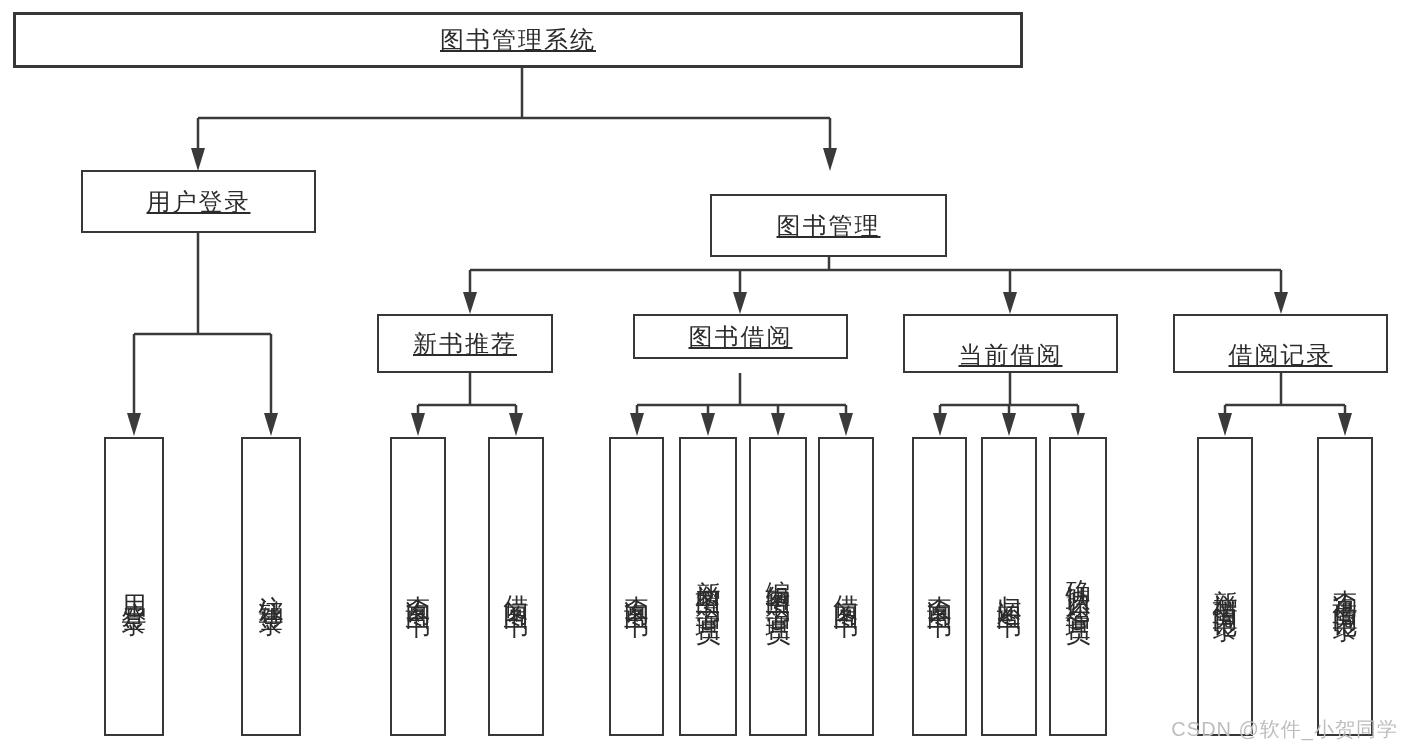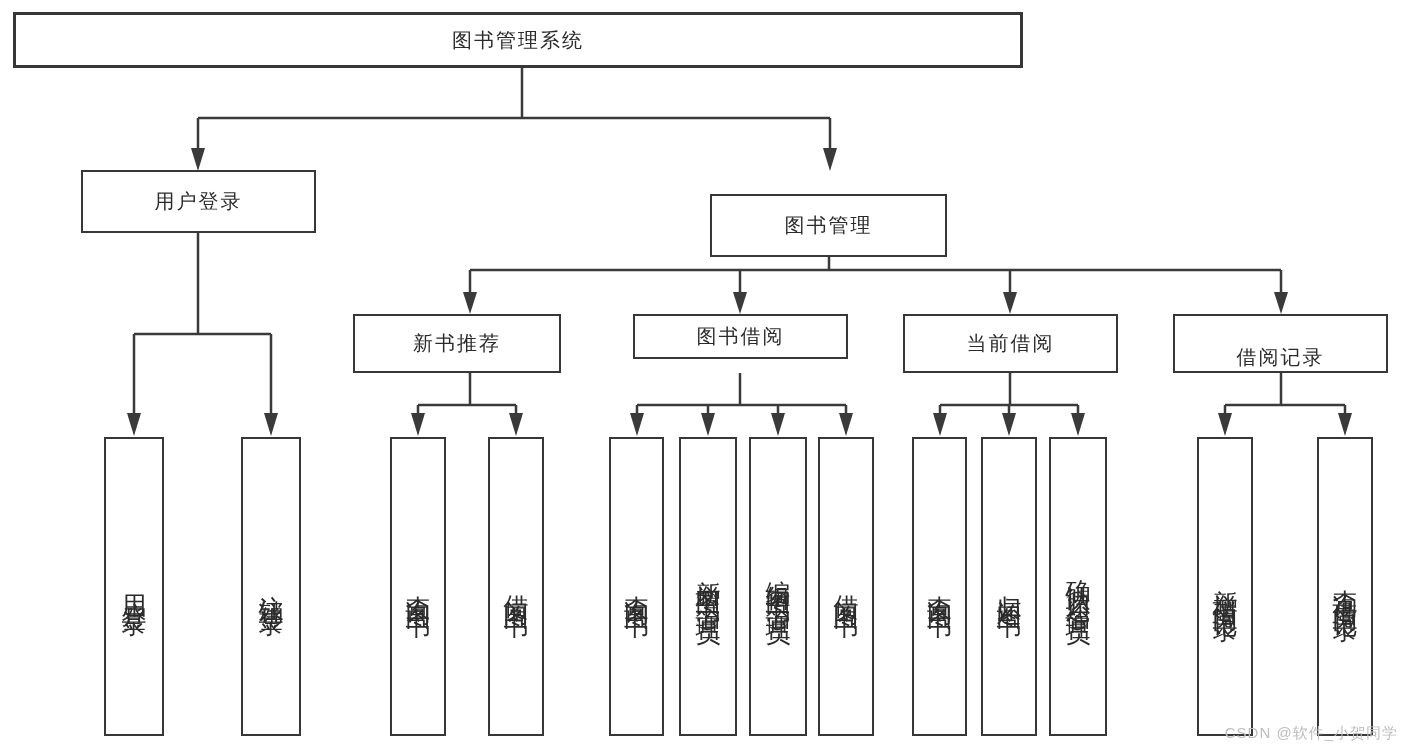--- a/index.html
+++ b/index.html
@@ -21,38 +21,39 @@
     background: #ffffff;
     border: 2.5px solid #373737;
     box-sizing: border-box;
     display: flex;
     align-items: center;
     justify-content: center;
     color: #2b2b2b;
   }
   .root-box { border-width: 3px; }
   .h-label {
-    font-size: 20px;
+    font-size: 24px;
     letter-spacing: 2px;
     white-space: nowrap;
+    text-decoration: underline;
   }
   .leaf { top: 437px; height: 299px; }
   .v-label {
     writing-mode: vertical-rl;
     text-orientation: mixed;
     font-size: 25px;
     line-height: 1;
     letter-spacing: 6px;
     white-space: nowrap;
   }
   .watermark {
     position: absolute;
     right: 7px;
     bottom: 4px;
-    font-size: 15px;
+    font-size: 20px;
     letter-spacing: 1px;
     color: #bdbdbd;
     white-space: nowrap;
     z-index: 5;
     margin-top: 8px;
   }
 </style>
 </head>
 <body>
 
@@ -109,27 +110,27 @@
     <span class="h-label">图书管理系统</span>
   </div>
 
   <div class="box" style="left:81px; top:170px; width:235px; height:63px;">
     <span class="h-label">用户登录</span>
   </div>
   <div class="box" style="left:710px; top:170px; width:237px; height:63px;margin-top:24px;">
     <span class="h-label">图书管理</span>
   </div>
 
-  <div class="box" style="left:353px; top:314px; width:208px; height:59px;">
+  <div class="box" style="left:377px; top:314px; width:176px; height:59px;">
     <span class="h-label">新书推荐</span>
   </div>
   <div class="box" style="left:633px; top:314px; width:215px; height:45px;">
     <span class="h-label">图书借阅</span>
   </div>
-  <div class="box" style="left:903px; top:314px; width:215px; height:59px;">
+  <div class="box" style="left:903px; top:314px; width:215px; height:59px;align-items:flex-end;">
     <span class="h-label">当前借阅</span>
   </div>
   <div class="box" style="left:1173px; top:314px; width:215px; height:59px;align-items:flex-end;">
     <span class="h-label">借阅记录</span>
   </div>
 
   <div class="box leaf" style="left:104px; width:60px;">
     <span class="v-label">用户登录</span>
   </div>
   <div class="box leaf" style="left:241px; width:60px;">

